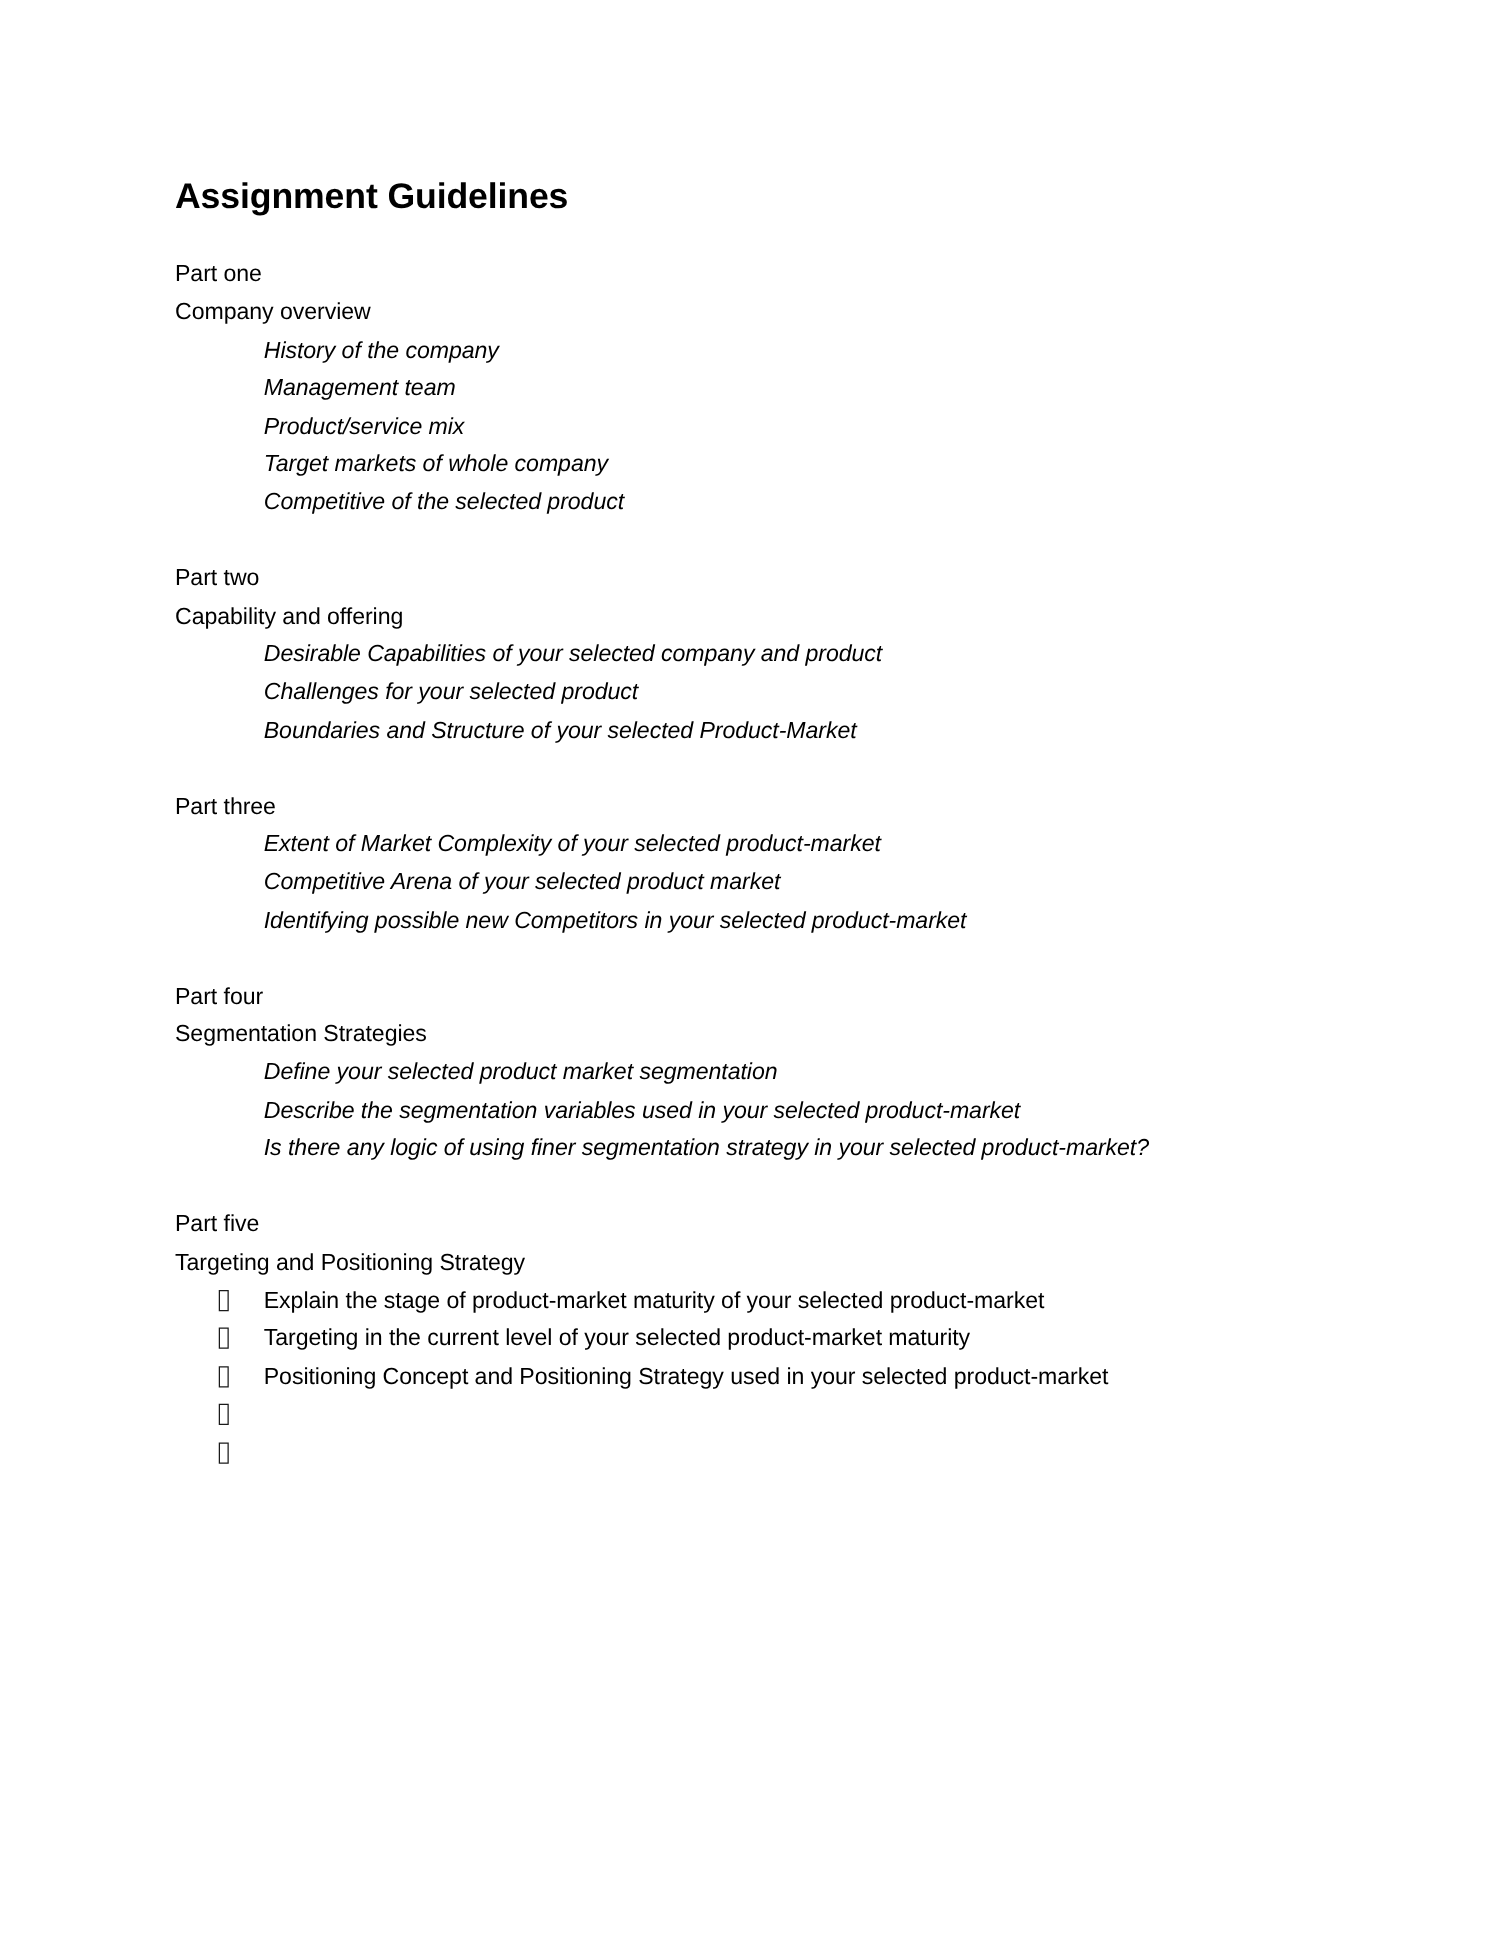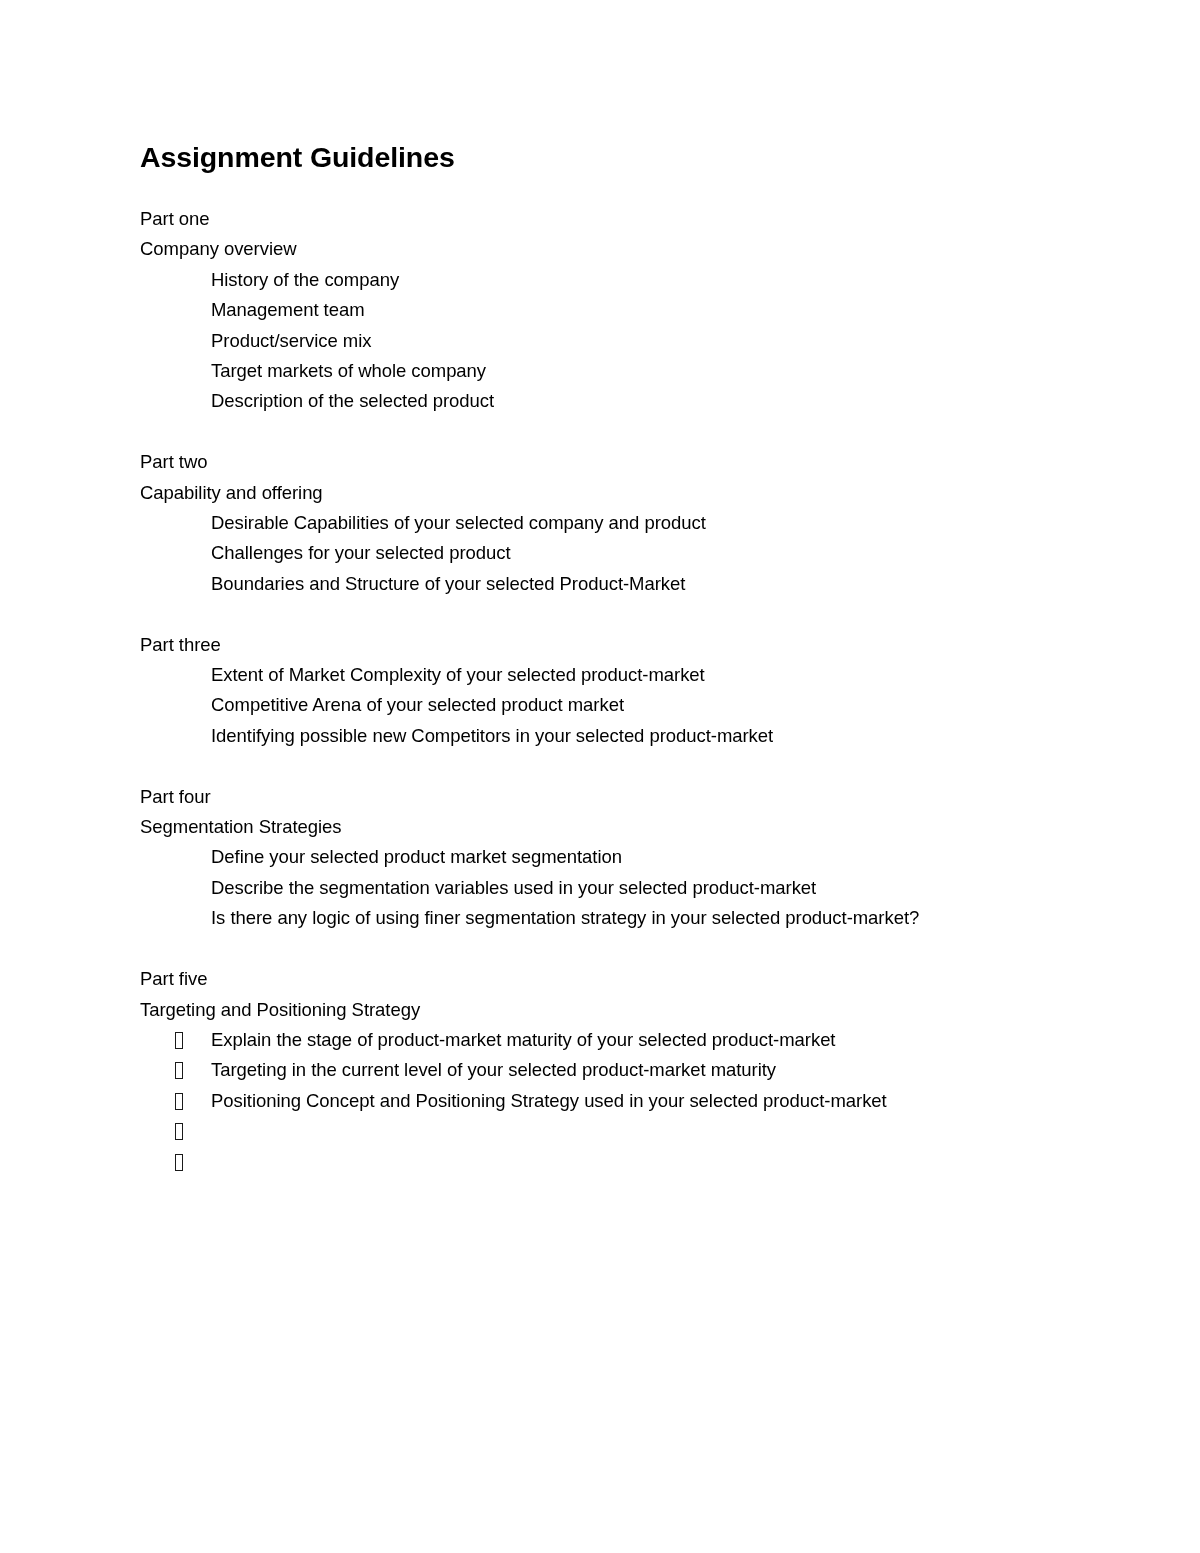--- a/index.html
+++ b/index.html
@@ -41,20 +41,21 @@
     margin: 0;
     letter-spacing: -0.05px;
   }
   .item {
     font-size: 18.5px;
     font-weight: normal;
     line-height: 30.4px;
     margin: 0 0 0 71px;
     letter-spacing: -0.05px;
     white-space: nowrap;
+    font-style: italic;
   }
   .bullet-row {
     display: flex;
     align-items: center;
     margin: 0 0 0 35px;
     line-height: 30.4px;
     font-size: 18.5px;
   }
   .bullet-marker {
     width: 36px;
@@ -91,21 +92,21 @@
   <h1 class="doc-title">Assignment Guidelines</h1>
   <div class="spacer-title"></div>
 
   <div class="part-block">
     <div class="part-label">Part one</div>
     <div class="part-heading">Company overview</div>
     <div class="item">History of the company</div>
     <div class="item">Management team</div>
     <div class="item">Product/service mix</div>
     <div class="item">Target markets of whole company</div>
-    <div class="item">Description of the selected product</div>
+    <div class="item">Competitive of the selected product</div>
   </div>
   <div class="gap"></div>
 
   <div class="part-block">
     <div class="part-label">Part two</div>
     <div class="part-heading">Capability and offering</div>
     <div class="item">Desirable Capabilities of your selected company and product</div>
     <div class="item">Challenges for your selected product</div>
     <div class="item">Boundaries and Structure of your selected Product-Market</div>
   </div>

